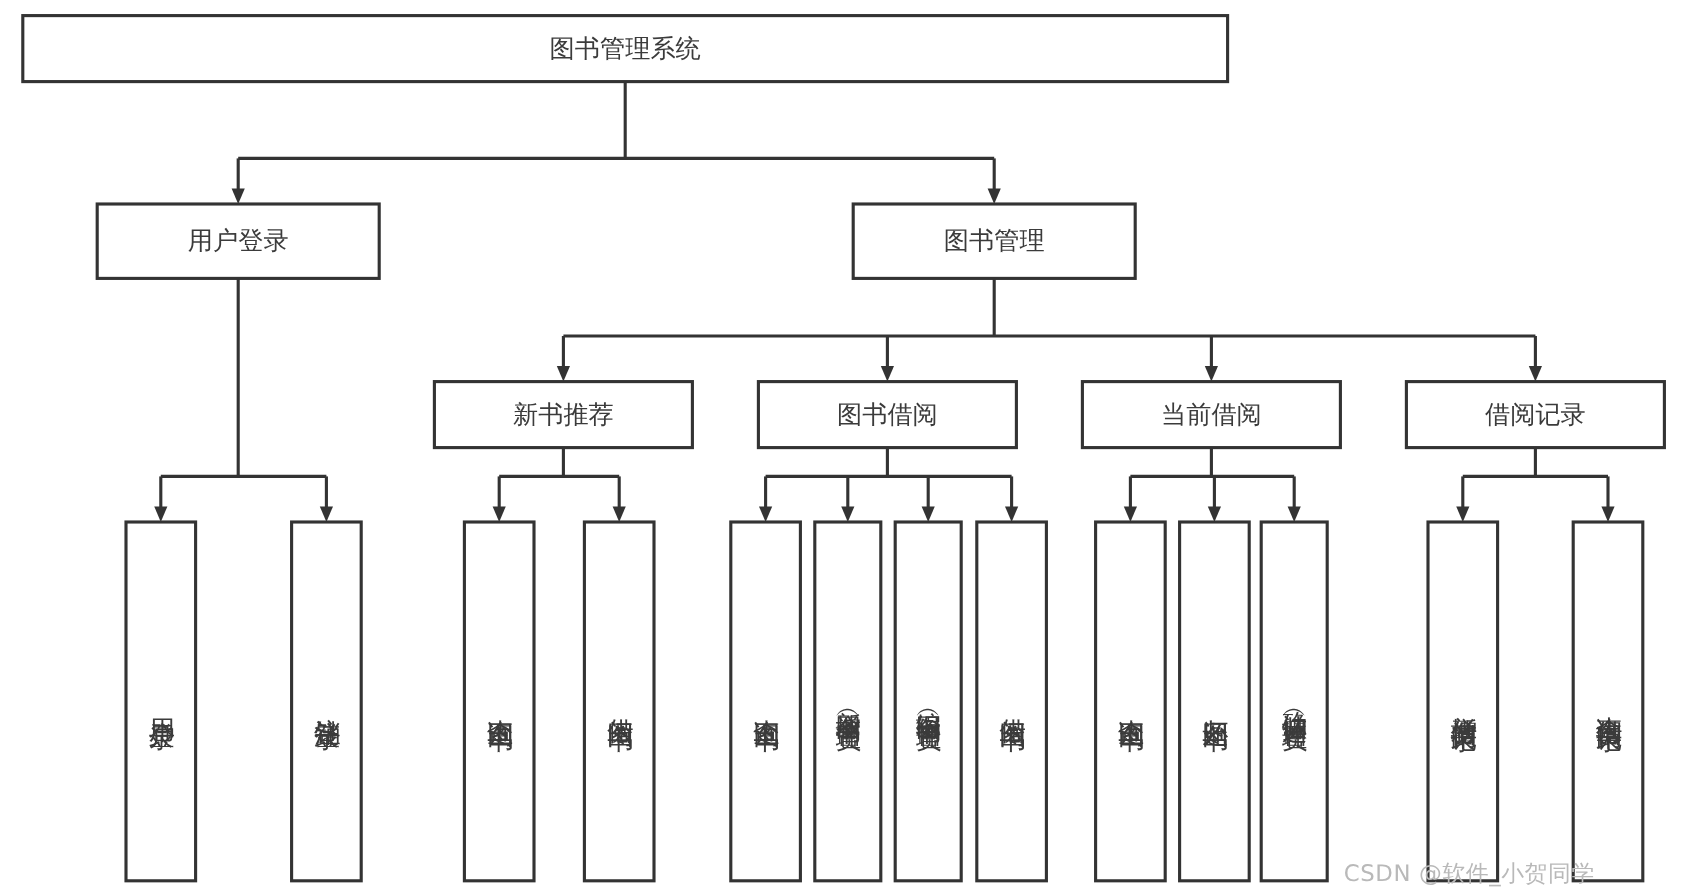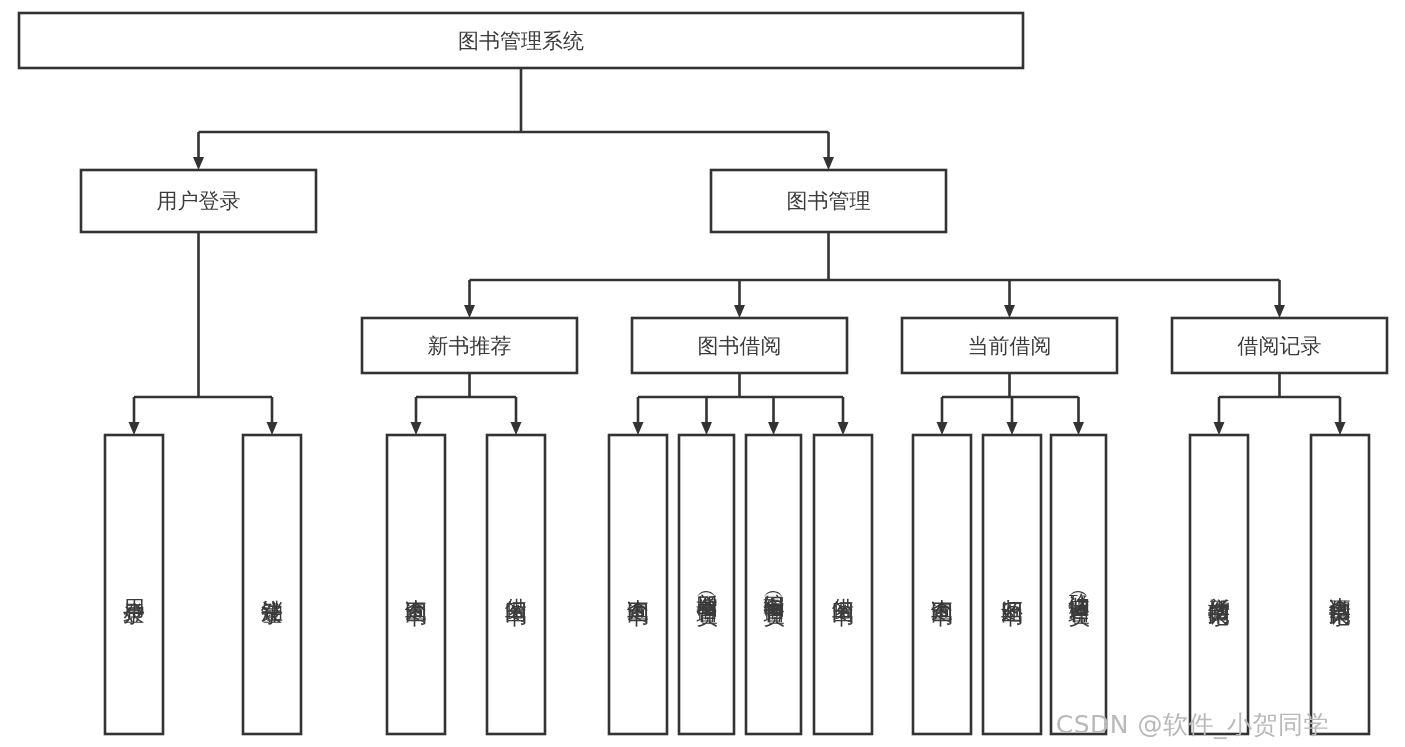--- a/index.html
+++ b/index.html
@@ -64,21 +64,21 @@
     letter-spacing: 2px;
     color: #3b3b3b;
     white-space: nowrap;
     text-align: center;
   }
   #watermark {
     position: absolute;
     right: 8px;
     bottom: 6px;
     font-family: "DejaVu Sans", "Liberation Sans", sans-serif;
-    font-size: 25px;
+    font-size: 19px;
     color: #b9b9b9;
     letter-spacing: 0.5px;
     white-space: nowrap;
   }
 </style>
 </head>
 <body>
 
 <div id="diagram-root">
 

